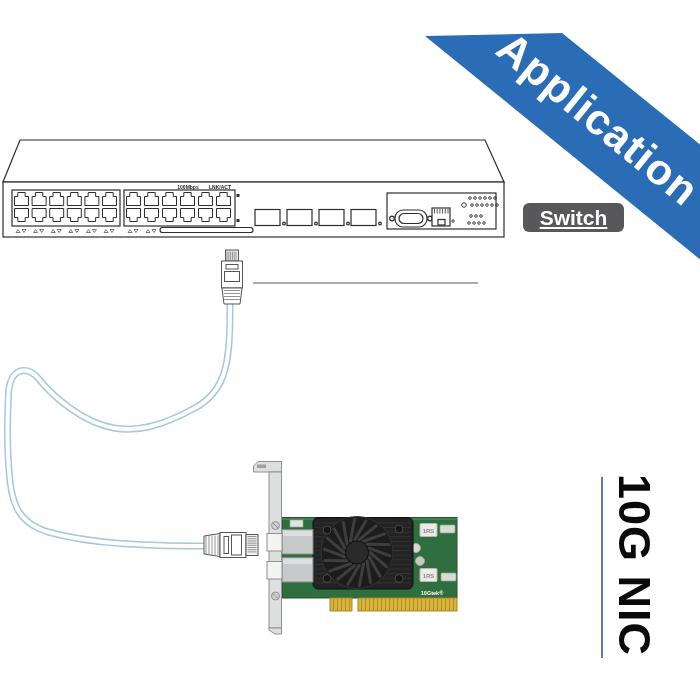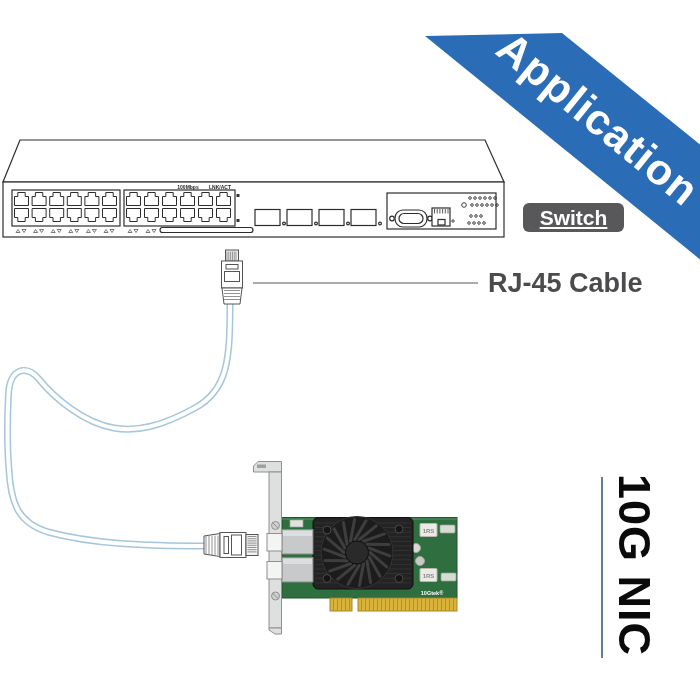--- a/index.html
+++ b/index.html
@@ -332,20 +332,19 @@
     </g>
   </g>
 </svg>
 
 <div class="ribbon" style="background: rgb(42, 109, 182);">
   <span class="ribbon-text">Application</span>
 </div>
 
 <div class="badge" style="background: rgb(88, 88, 90);">Switch</div>
 
-<div class="cable-label">RJ-45 Cable</div>
 
 
 <div class="divider" style="background: rgb(91, 125, 158);"></div>
 
 <div class="vertical-label">10G NIC</div>
 
 </div>
 
 </body></html>

